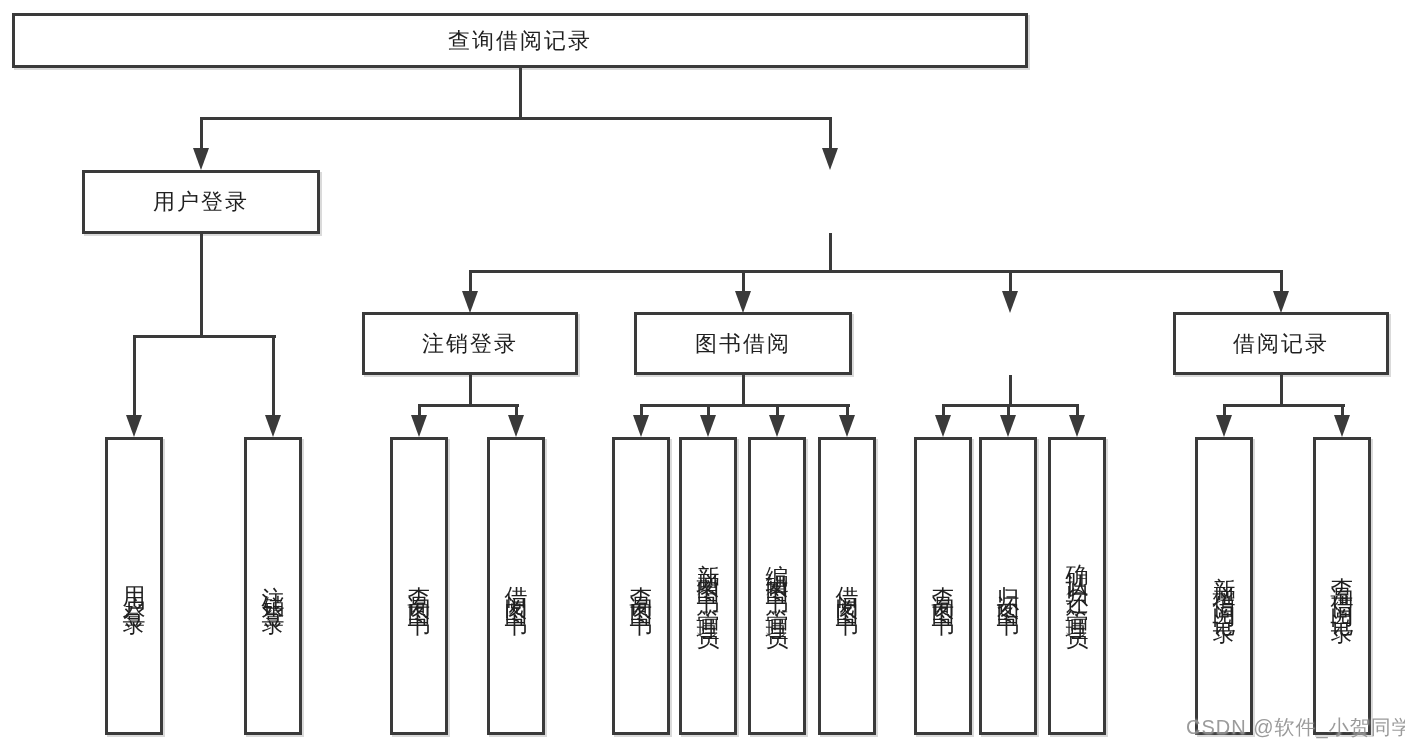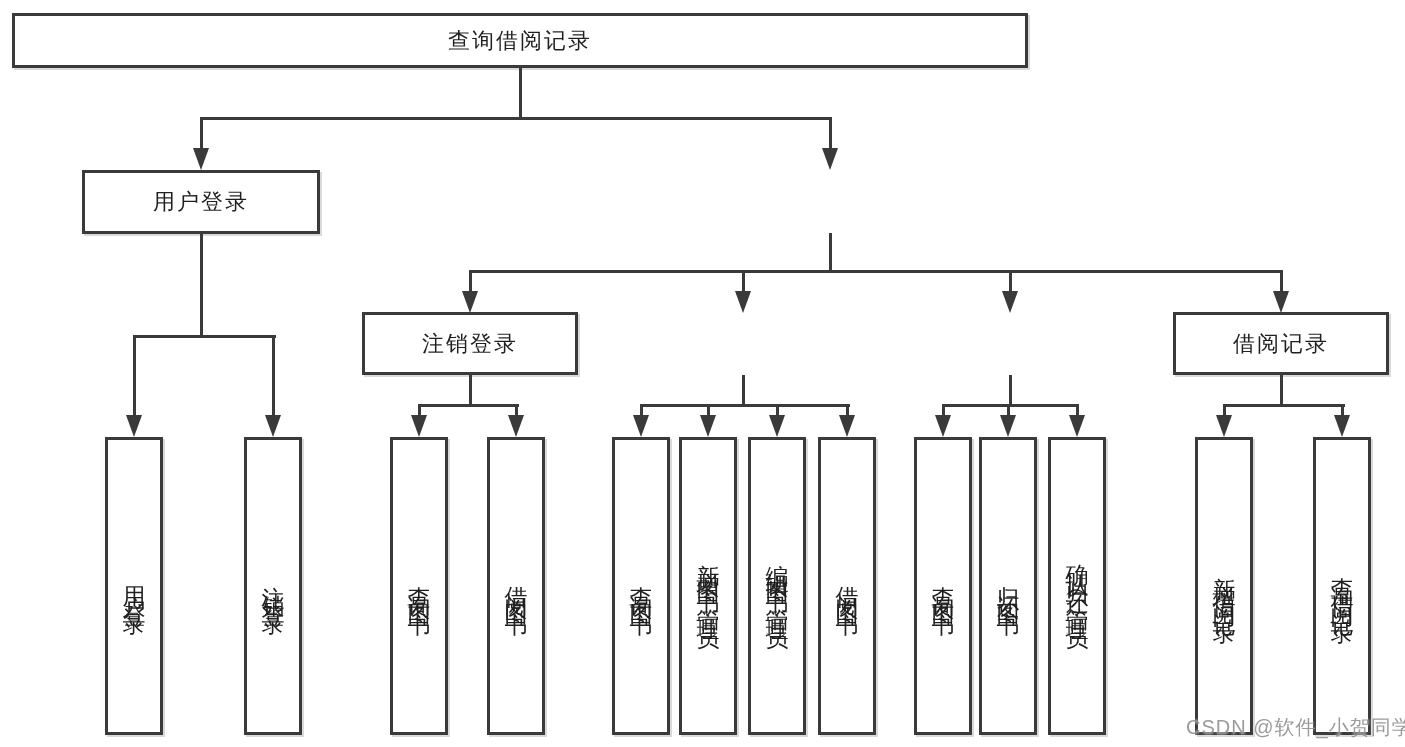--- a/index.html
+++ b/index.html
@@ -59,20 +59,21 @@
   <div class="vl" style="left:468.5px;top:270px;height:23px"></div>
   <div class="vl" style="left:741.5px;top:270px;height:23px"></div>
   <div class="vl" style="left:1008.5px;top:270px;height:23px"></div>
   <div class="vl" style="left:1279.5px;top:270px;height:23px"></div>
   <div class="ar" style="left:462px;top:291px"></div>
   <div class="ar" style="left:735px;top:291px"></div>
   <div class="ar" style="left:1002px;top:291px"></div>
   <div class="ar" style="left:1273px;top:291px"></div>
 
   <div class="box hbox" style="left:362px;top:312px;width:216px;height:63px">注销登录</div>
+  <div class="box hbox" style="left:634px;top:312px;width:218px;height:63px">图书借阅</div>
   <div class="box hbox" style="left:1173px;top:312px;width:216px;height:63px">借阅记录</div>
 
   <div class="vl" style="left:468.5px;top:375px;height:31px"></div>
   <div class="hl" style="left:417.5px;top:404px;width:101px"></div>
   <div class="vl" style="left:417.5px;top:404px;height:14px"></div>
   <div class="vl" style="left:514.5px;top:404px;height:14px"></div>
   <div class="ar" style="left:411px;top:415px"></div>
   <div class="ar" style="left:508px;top:415px"></div>
 
   <div class="vl" style="left:741.5px;top:375px;height:31px"></div>

